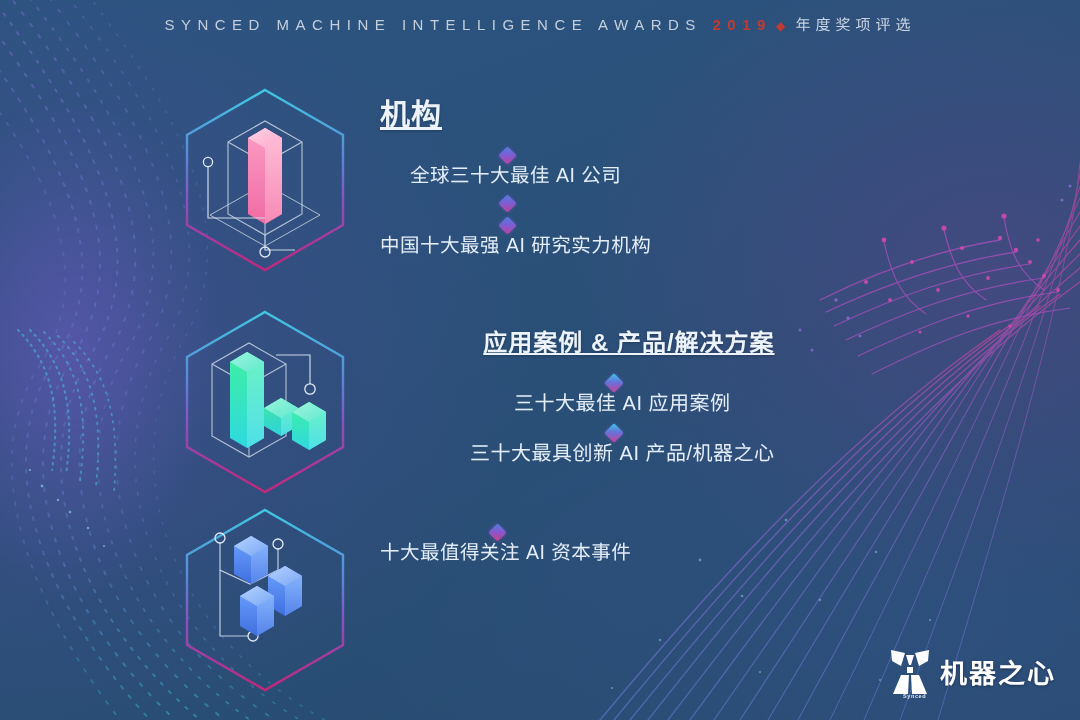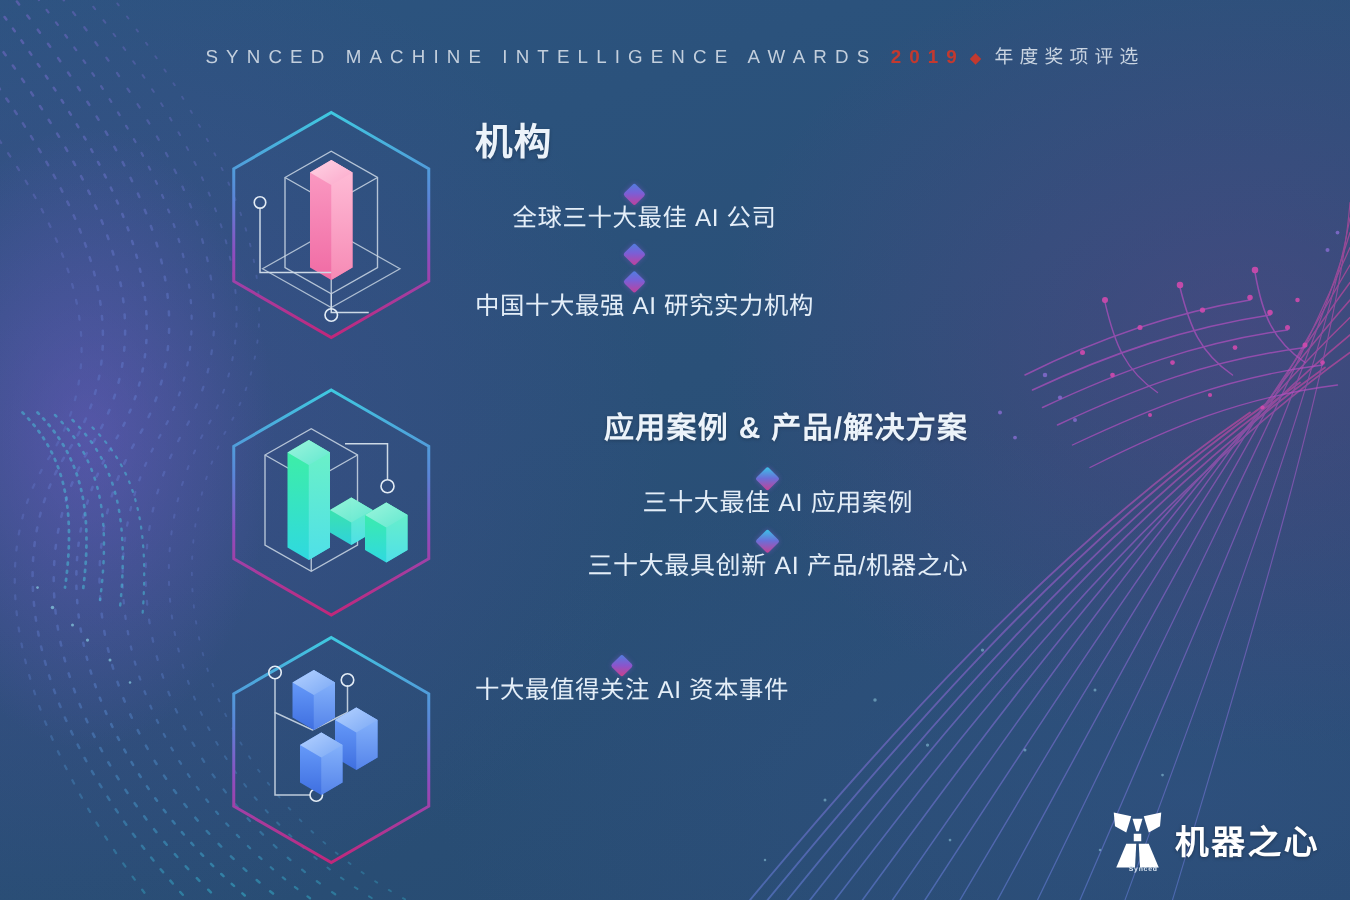--- a/index.html
+++ b/index.html
@@ -19,21 +19,21 @@
       radial-gradient(ellipse 70% 90% at 6% 48%, rgba(86,74,160,0.38) 0%, rgba(42,80,120,0) 62%),
       radial-gradient(ellipse 60% 70% at 92% 38%, rgba(126,62,150,0.30) 0%, rgba(42,80,120,0) 65%),
       radial-gradient(ellipse 80% 60% at 88% 88%, rgba(60,90,150,0.30) 0%, rgba(42,80,120,0) 70%),
       linear-gradient(160deg,#2c5480 0%,#2a5078 45%,#274a70 100%);
   }
   #bg-svg { position:absolute; inset:0; z-index:1; }
 
   
   #header {
     position:absolute; top:0; left:0; width:1080px; height:46px; z-index:5;
-    display:flex; align-items:center; justify-content:center;margin-top:20px;
+    display:flex; align-items:center; justify-content:center;
   }
   #header .ht {
     font-size:15px; letter-spacing:6.5px; color:#c3cfdd; font-weight:400;
     white-space:nowrap;
   }
   #header .year { color:#c2392f; font-weight:700; letter-spacing:6.5px; }
   #header .sep  { color:#c2392f; font-size:12px; padding:0 4px; }
   #header .cn   { color:#c9d4e1; letter-spacing:5px; font-size:15px; }
 
   
@@ -47,20 +47,21 @@
 
   .sec-body { padding-top:18px; }
   #section-2 .sec-body { padding-top:30px; padding-left:90px; }
   #section-3 .sec-body { padding-top:28px; }
   #section-1 .sec-body { padding-top:20px; }
 
   .sec-title {
     color:#ecf3fa; font-size:30px; font-weight:700; letter-spacing:1px;
     line-height:1.1; white-space:nowrap; margin-bottom:18px;
     text-shadow:0 1px 3px rgba(0,0,0,0.25);
+    text-decoration:underline;
   }
   #section-2 .sec-title { font-size:24px; margin-bottom:20px;text-align:right; }
 
   .items { list-style:none; }
   .item {
     display:flex; align-items:center; margin-bottom:9px;
     white-space:nowrap;
     flex-direction:column;
   }
   .bullet {

